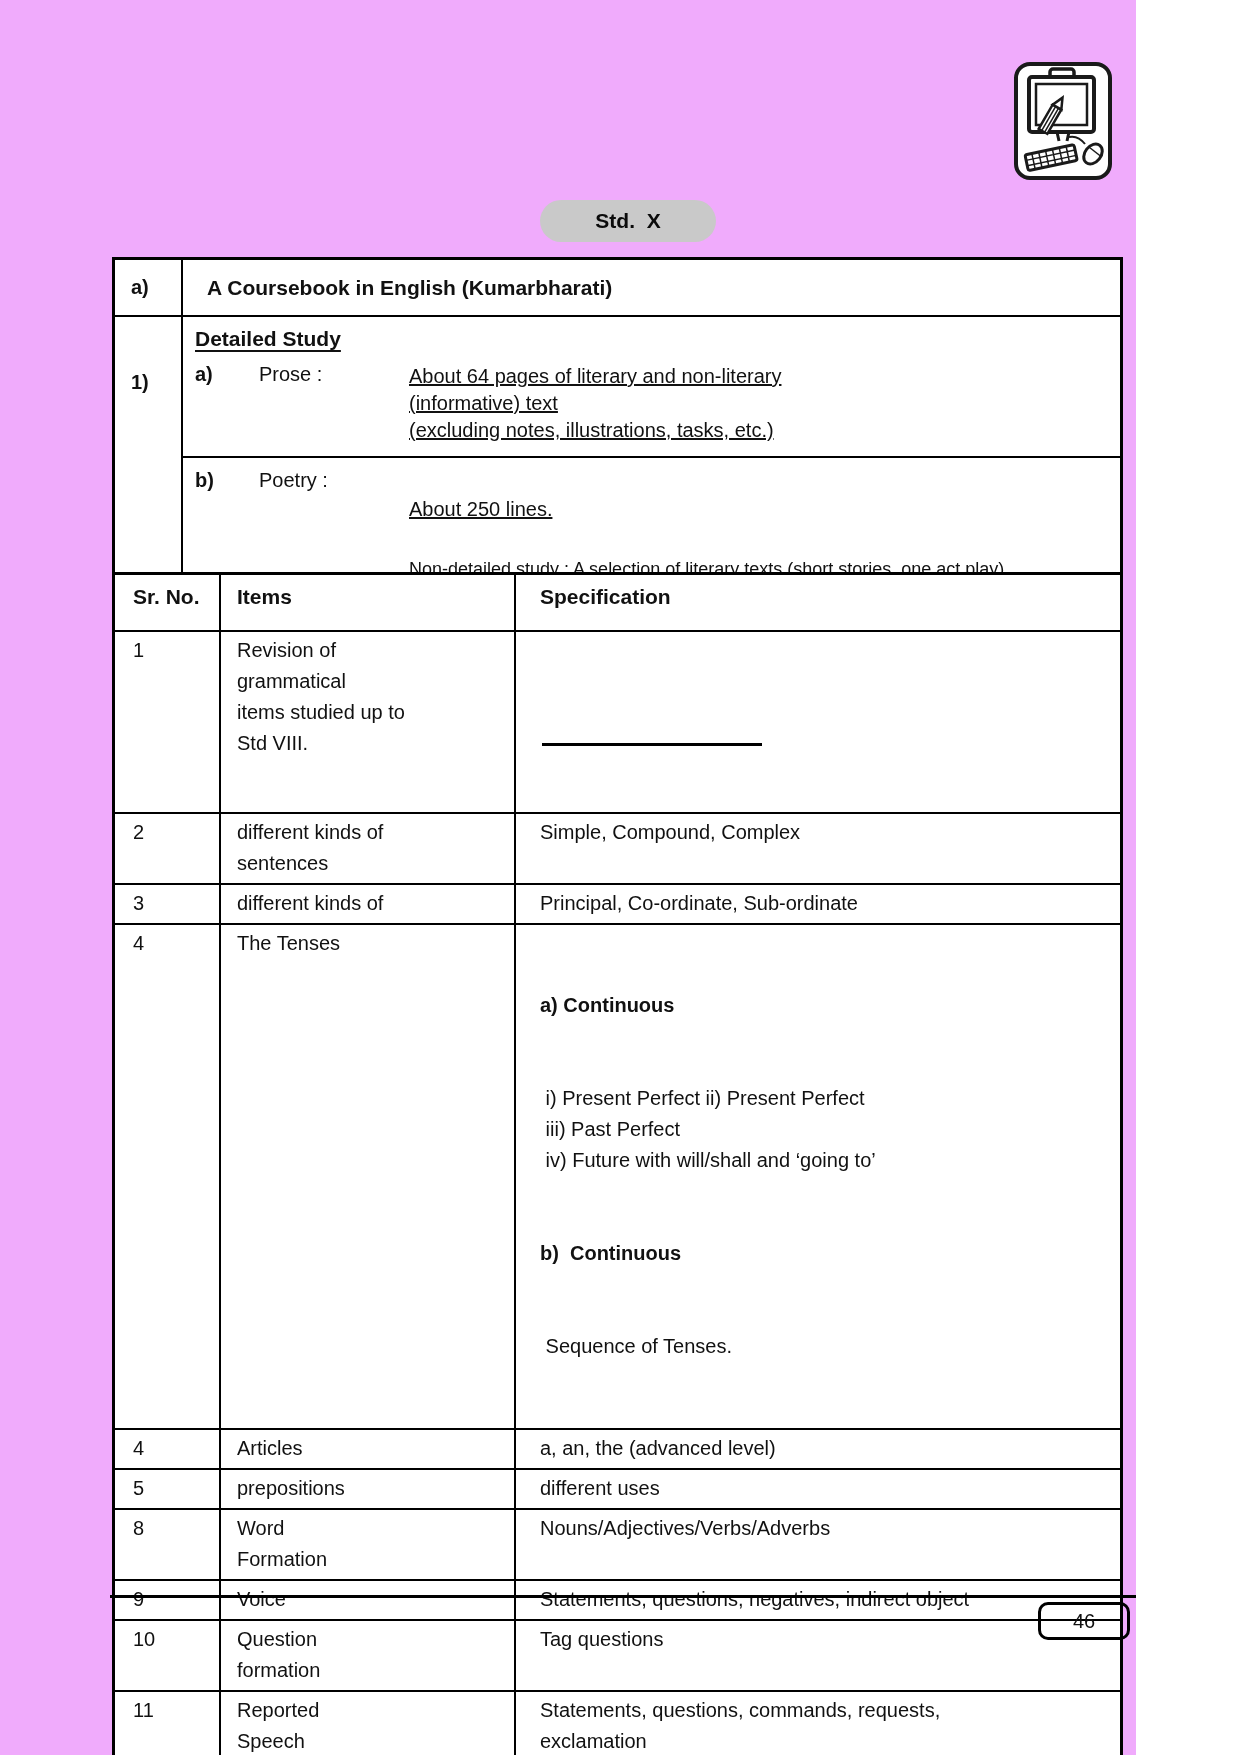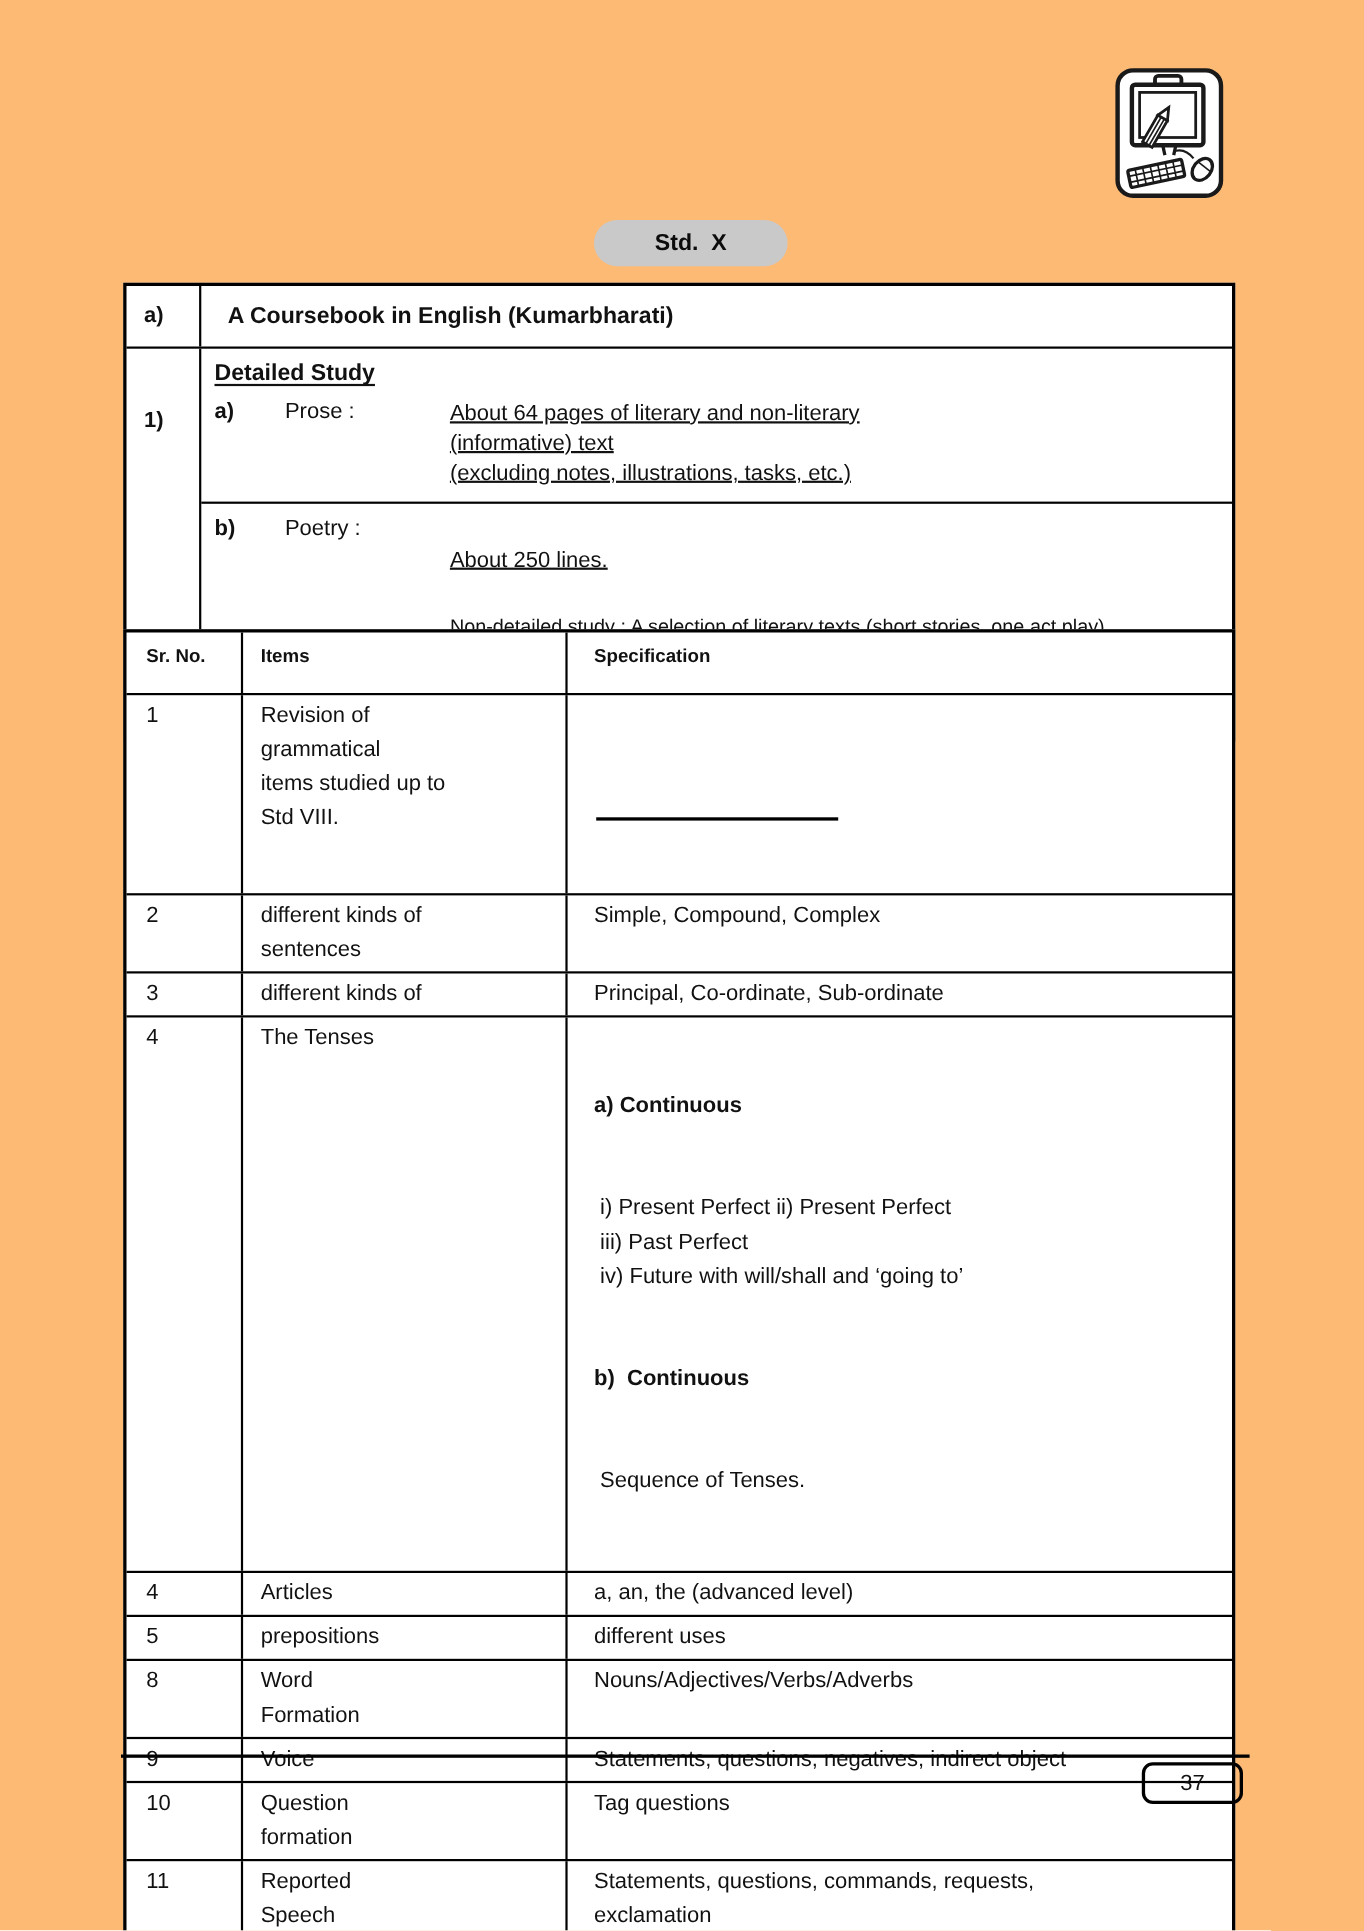--- a/index.html
+++ b/index.html
@@ -1,20 +1,20 @@
 <!DOCTYPE html>
 <html><head>
 <meta charset="utf-8">
 <style>
   * { box-sizing: border-box; margin: 0; padding: 0; }
   html,body { background:#ffffff; }
   .page {
     position: relative;
-    width: 1240px; height: 1755px;
-    background: #fdba74;
+    width: 1136px; height: 1755px;
+    background: #f0abfc;
     color: #111;
     font-family: "Liberation Sans", "DejaVu Sans", sans-serif;
     overflow: hidden;
   }
   
   .corner-icon { position:absolute; left:1013px; top:60px; width:100px; height:122px; }
   
   .std-pill {
     position:absolute; left:540px; top:200px; width:176px; height:42px;
     background:#c9c9c9; border-radius:22px;
@@ -65,21 +65,21 @@
   .g-sr {
     width:106px; flex-shrink:0; border-right:2px solid #000;
     font-size:20px; line-height:31px; padding:3px 4px 3px 18px;
   }
   .g-items {
     width:295px; flex-shrink:0; border-right:2px solid #000;
     font-size:20px; line-height:31px; padding:3px 10px 4px 16px; white-space:pre-wrap;
   }
   .g-spec { flex:1; min-width:0; font-size:20px; line-height:31px; padding:3px 14px 4px 24px; white-space:pre-wrap; }
   .g-head .g-sr, .g-head .g-items, .g-head .g-spec {
-    font-weight:bold; font-size:17px; padding-top:6px; padding-bottom:18px;
+    font-weight:bold; font-size:21px; padding-top:6px; padding-bottom:18px;
   }
   .g-head { min-height:42px; }
   .h-1 { min-height:34px; }
   .h-2 { min-height:66px; }
   .h-r1 { min-height:130px; }
   .h-tenses { min-height:192px; }
   .bold-line { font-weight:bold; }
   .blank-rule { width:220px; border-top:3px solid #000; margin:46px 0 0 2px; }
   
   .footer-rule { position:absolute; left:110px; top:1595px; width:1026px; height:3px; background:#000; }
@@ -243,16 +243,16 @@
     <div class="g-row h-1">
       <div class="g-sr">12</div>
       <div class="g-items">Punctuation</div>
       <div class="g-spec">Usage</div>
     </div>
 
   </div>
 
   <div class="footer-rule"></div>
   <div class="page-number-box">
-    <span>37</span>
+    <span>46</span>
   </div>
 
 </div>
 
 </body></html>

